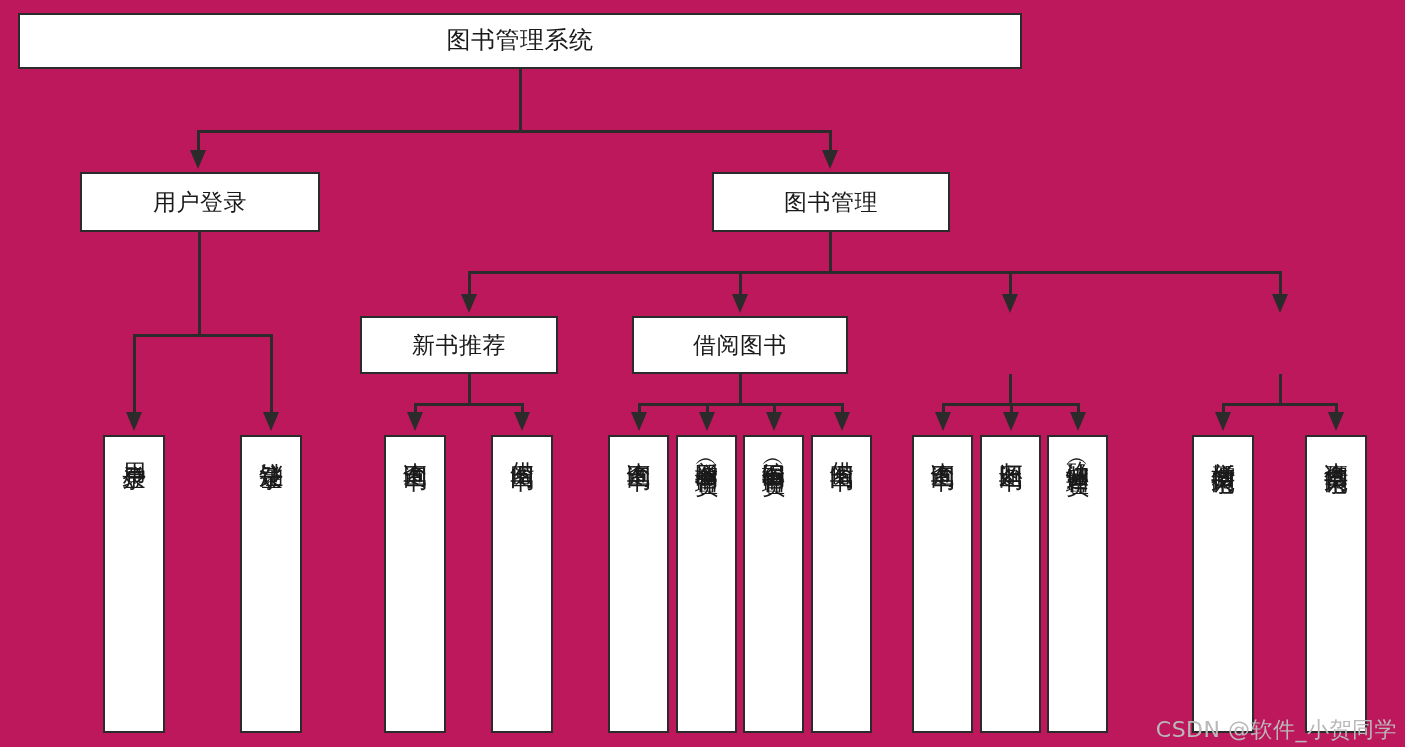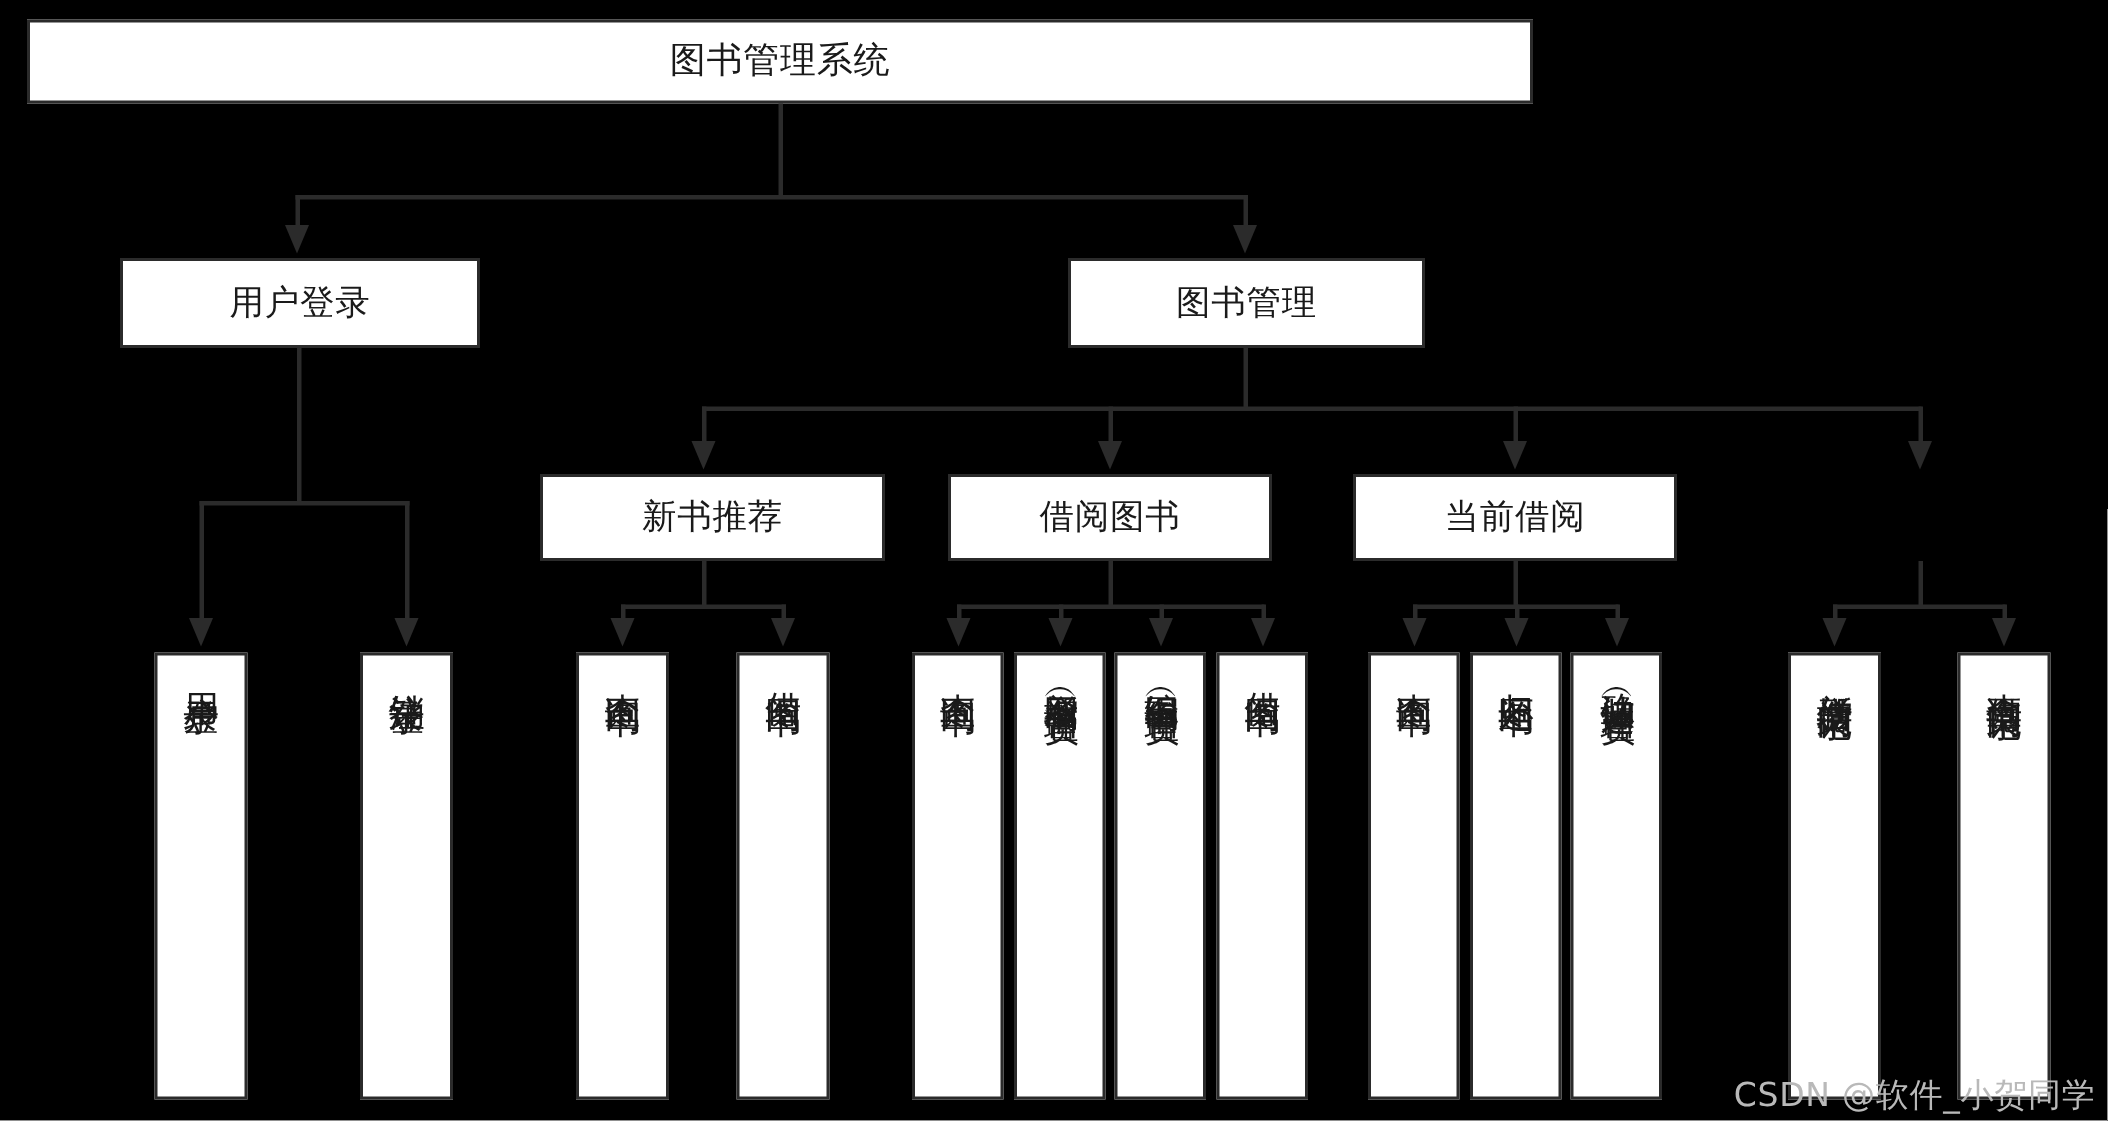--- a/index.html
+++ b/index.html
@@ -8,21 +8,21 @@
     padding: 0;
     background: #ffffff;
   }
   body {
     font-family: "DejaVu Sans", "Liberation Sans", sans-serif;
   }
   #diagram-root {
     position: relative;
     width: 1405px;
     height: 747px;
-    background: #000000;
+    background: #be185d;
     overflow: hidden;
   }
   .node {
     position: absolute;
     box-sizing: border-box;
     border: 2.5px solid #2b2b2b;
     background: #ffffff;
     display: flex;
     align-items: center;
     justify-content: center;
@@ -122,28 +122,25 @@
   <div class="conn hline" style="left:468px; top:271px; width:813px;"></div>
   <div class="conn vline" style="left:468px; top:271px; height:26px;"></div>
   <div class="arrow" style="left:461px; top:294px;"></div>
   <div class="conn vline" style="left:739px; top:271px; height:26px;"></div>
   <div class="arrow" style="left:732px; top:294px;"></div>
   <div class="conn vline" style="left:1009px; top:271px; height:26px;"></div>
   <div class="arrow" style="left:1002px; top:294px;"></div>
   <div class="conn vline" style="left:1279px; top:271px; height:26px;"></div>
   <div class="arrow" style="left:1272px; top:294px;"></div>
 
-  <div class="node h" id="node-new-book-recommend" style="left:360px; top:316px; width:230px; height:58px;">
+  <div class="node h" id="node-new-book-recommend" style="left:360px; top:316px; width:198px; height:58px;">
     <span class="label">新书推荐</span>
   </div>
   <div class="node h" id="node-book-borrow" style="left:632px; top:316px; width:216px; height:58px;">
     <span class="label">借阅图书</span>
-  </div>
-  <div class="node h" id="node-current-borrow" style="left:902px; top:316px; width:216px; height:58px;">
-    <span class="label">当前借阅</span>
   </div>
 
   <div class="conn vline" style="left:468px; top:374px; height:31px;"></div>
   <div class="conn hline" style="left:414px; top:403px; width:110px;"></div>
   <div class="conn vline" style="left:414px; top:403px; height:14px;"></div>
   <div class="arrow" style="left:407px; top:412px;"></div>
   <div class="conn vline" style="left:521px; top:403px; height:14px;"></div>
   <div class="arrow" style="left:514px; top:412px;"></div>
 
   <div class="conn vline" style="left:739px; top:374px; height:31px;"></div>

